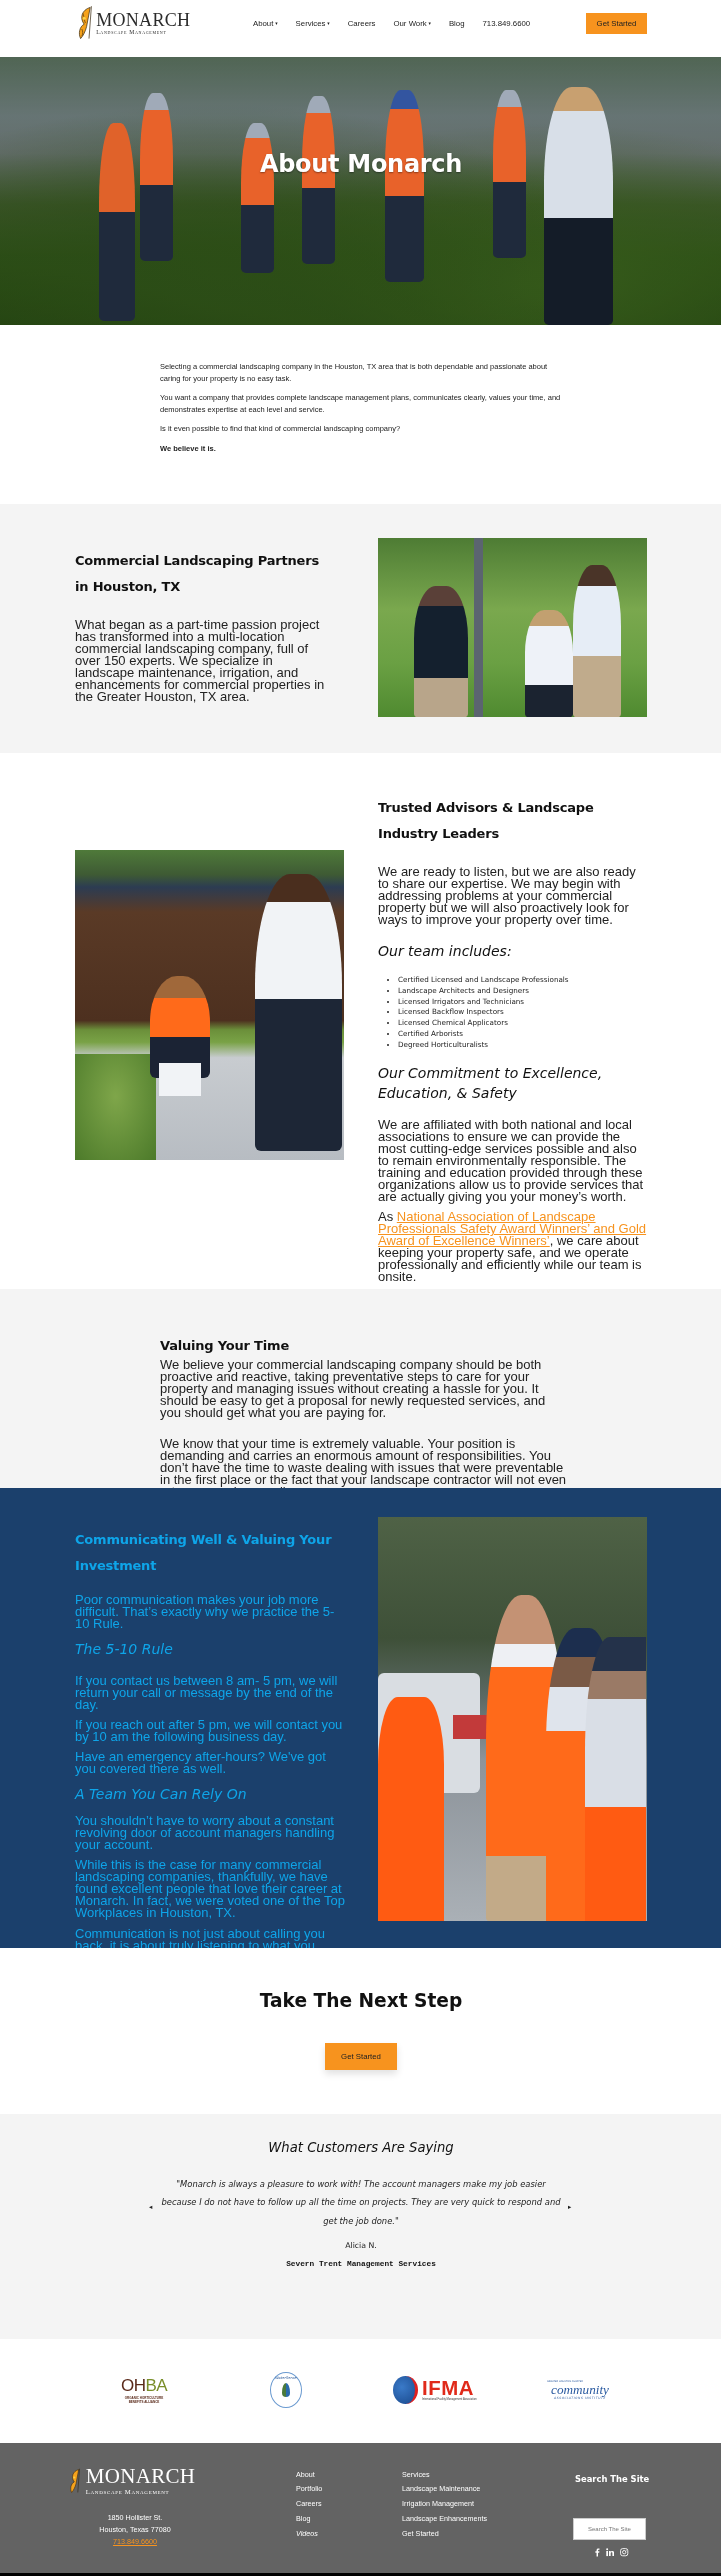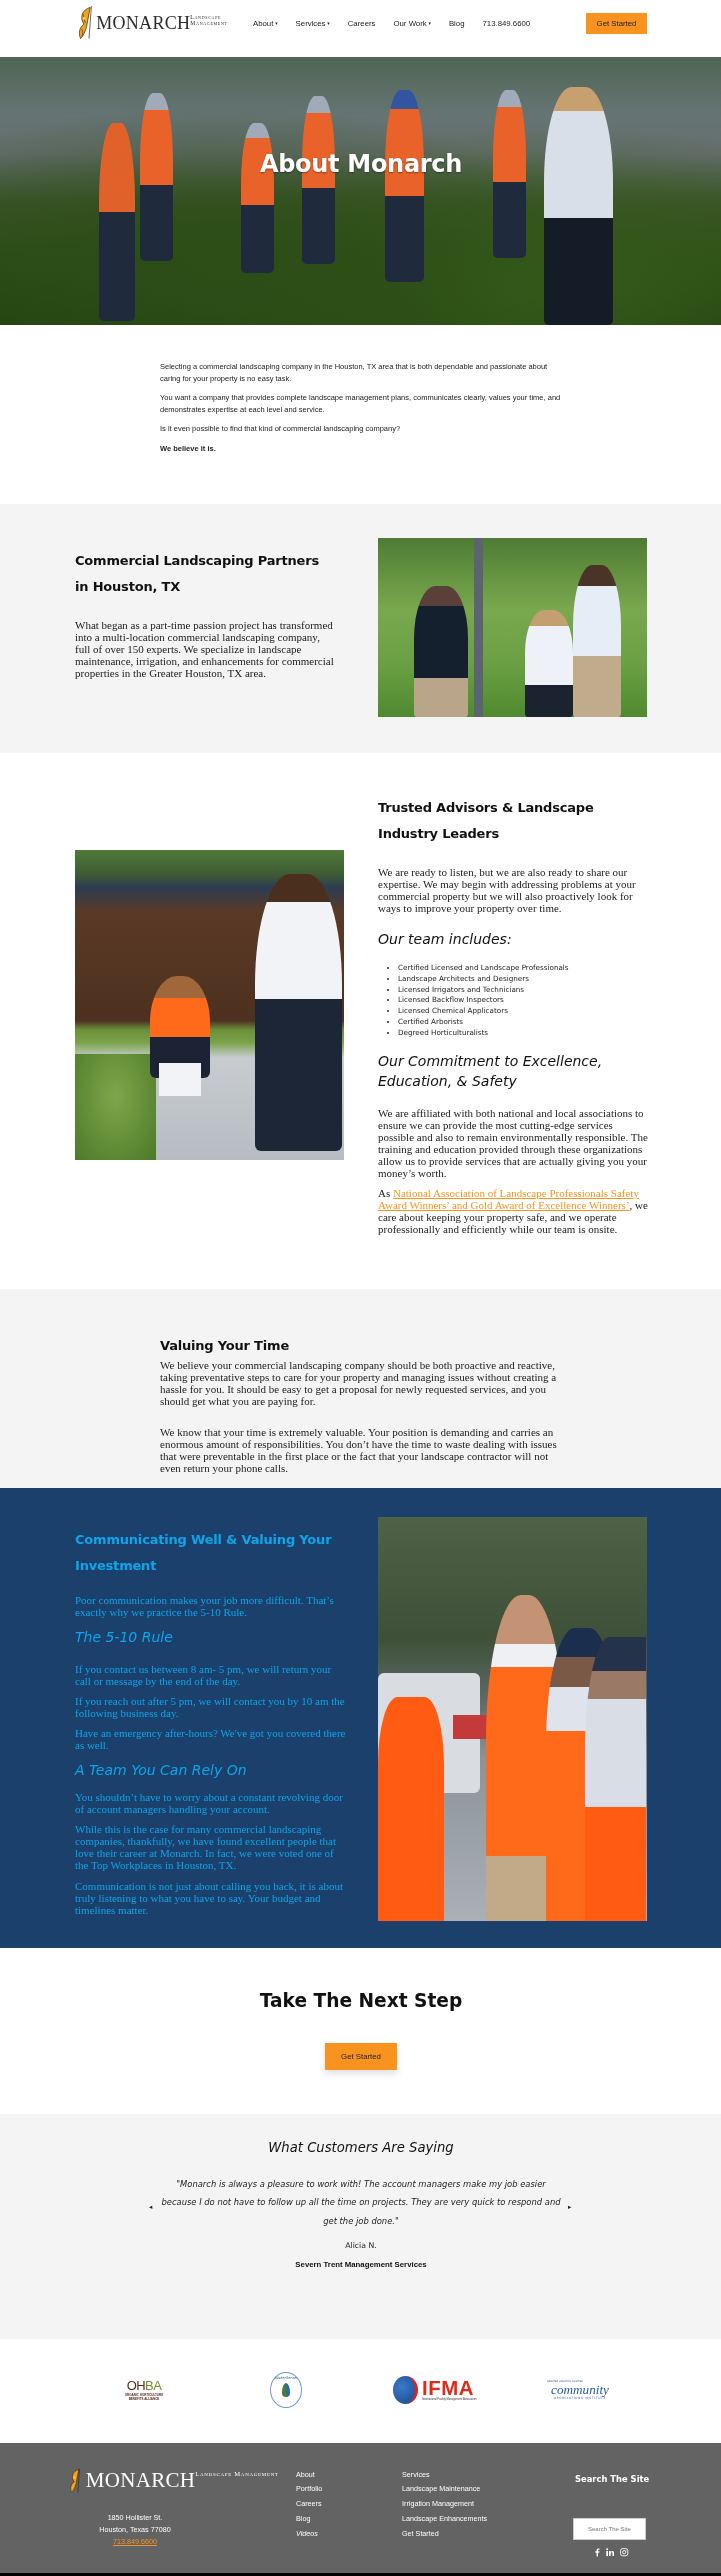--- a/index.html
+++ b/index.html
@@ -4,21 +4,21 @@
 <style>
   * { box-sizing: border-box; margin: 0; padding: 0; }
   html, body { width: 722px; background: #ffffff; }
   body { font-family: "DejaVu Sans", "Liberation Sans", sans-serif; color: #1a1a1a; }
   a { color: inherit; text-decoration: none; }
 
   
   .header { height: 57px; position: relative; background: #fff; }
   .logo { position: absolute; left: 77px; top: 6px; width: 111px; height: 34px; display: flex; align-items: center; }
   .logo svg { flex: 0 0 auto; }
-  .logo-text { margin-left: 1.2px; display: flex; flex-direction: row; line-height: 1; }
+  .logo-text { margin-left: 1.2px; display: flex; flex-direction: column; line-height: 1; }
   .logo-main { font-family: "Liberation Serif", serif; font-size: 18px; letter-spacing: 0.3px; color: #2b2b2b; }
   .logo-sub { font-family: "Liberation Serif", serif; font-size: 5.7px; letter-spacing: 0.7px; color: #2b2b2b; margin-top: 1.2px; font-variant: small-caps; }
   .nav { position: absolute; top: 13.2px; left: 253px; display: flex; align-items: center; height: 20.4px; }
   .nav-item { font-family: "Liberation Sans", sans-serif; font-size: 7.8px; color: #222; margin-right: 18px; display: flex; align-items: center; white-space: nowrap; }
   .nav-item .caret { font-size: 4.8px; margin-left: 1.8px; }
   .nav-cta { position: absolute; top: 13.2px; left: 586px; width: 61px; height: 21px; background: #f7931e; color: #222; font-family: "Liberation Sans", sans-serif; font-size: 7.8px; display: flex; align-items: center; justify-content: center; }
 
   
   .hero { height: 268px; position: relative; overflow: hidden;
     background:
@@ -33,40 +33,40 @@
   
   .intro { padding: 36px 0 42px 160px; width: 601px; }
   .intro p { width: 403px; font-size: 7.5px; line-height: 12px; color: #222; margin-bottom: 7.2px; font-family: "Liberation Sans", sans-serif; }
   .intro p.bold { font-weight: bold; }
 
   
   .sec-gray { background: #f4f4f4; }
   .split { position: relative; }
   .h2 { font-family: "DejaVu Sans", sans-serif; font-weight: bold; font-size: 13px; line-height: 26.5px; color: #111; letter-spacing: -0.2px; }
   .h3i { font-family: "DejaVu Sans", sans-serif; font-style: italic; font-size: 14px; line-height: 20.4px; color: #111; font-weight: normal; }
-  .body-p { font-family: Liberation Serif, serif; font-size: 11px; line-height: 12px; color: #222; margin-bottom: 8.4px; }
+  .body-p { font-family: Liberation Sans, sans-serif; font-size: 13px; line-height: 12px; color: #222; margin-bottom: 8.4px; }
   .body-p.bold { font-weight: bold; }
   .photo { position: absolute; overflow: hidden; }
 
   ul.team { list-style: disc; padding-left: 20px; margin: 13.2px 0 12px; }
   ul.team li { font-family: "DejaVu Sans", sans-serif; font-size: 7.2px; line-height: 10.8px; color: #222; }
   .link-orange { color: #f7931e; text-decoration: underline; }
 
   .sec-blue { background: #1b406c; color: #fff; }
   .sec-blue .h2, .sec-blue .h3i, .sec-blue .body-p { color: #0ea5e9; }
 
   .cta { height: 166px; text-align: center; position: relative; background: #fff; }
   .cta h2 { position: absolute; left: 0; right: 0; top: 42px; font-family: "DejaVu Sans", sans-serif; font-weight: bold; font-size: 18.6px; color: #111; }
   .cta .btn { position: absolute; left: 325px; top: 95px; width: 72px; height: 27px; background: #f7931e; color: #222; font-family: "Liberation Sans", sans-serif; font-size: 7.8px; display: flex; align-items: center; justify-content: center; box-shadow: 0 3.6px 7.2px rgba(0,0,0,0.12); }
 
   .testi { height: 225px; background: #f4f4f4; position: relative; text-align: center; }
   .testi h3 { position: absolute; top: 26.5px; left: 0; right: 0; font-family: "DejaVu Sans", sans-serif; font-style: italic; font-weight: normal; font-size: 13.2px; color: #111; }
   .testi .quote { position: absolute; top: 61px; left: 158px; width: 406px; font-family: "DejaVu Sans", sans-serif; font-style: italic; font-size: 8.4px; line-height: 18.6px; color: #222; }
   .testi .author { position: absolute; top: 127px; left: 0; right: 0; font-family: "DejaVu Sans", sans-serif; font-size: 7.8px; color: #222; }
-  .testi .company { position: absolute; top: 146px; left: 0; right: 0; font-family: Liberation Sans, sans-serif; font-size: 7.8px; font-weight: bold; color: #111; }
+  .testi .company { position: absolute; top: 146px; left: 0; right: 0; font-family: Liberation Mono, monospace; font-size: 7.8px; font-weight: bold; color: #111; }
   .testi .arrow { position: absolute; top: 89px; font-size: 6.6px; color: #222; cursor: pointer; }
 
   .logos { height: 104px; background: #fff; position: relative; }
   .logo-item { position: absolute; top: 33px; display: flex; align-items: center; justify-content: center; }
 
   .footer { height: 130px; background: #636363; position: relative; color: #fff; }
   .f-logo { position: absolute; left: 69px; top: 18px; display: flex; align-items: center; }
   .f-logo .logo-main, .f-logo .logo-sub { color: #fff; }
   .f-addr { position: absolute; left: 84px; top: 69px; width: 102px; text-align: center; font-family: "Liberation Sans", sans-serif; font-size: 7.2px; line-height: 12px; color: #fff; }
   .f-addr .phone { color: #f7931e; text-decoration: underline; }
@@ -219,21 +219,21 @@
   <h3>What Customers Are Saying</h3>
   <span class="arrow" style="left:149px;">◂</span>
   <p class="quote">"Monarch is always a pleasure to work with! The account managers make my job easier because I do not have to follow up all the time on projects. They are very quick to respond and get the job done."</p>
   <span class="arrow" style="left:568px;">▸</span>
   <div class="author">Alicia N.</div>
   <div class="company">Severn Trent Management Services</div>
 </section>
 
 <section class="logos">
   <div class="logo-item" style="left:117px;width:54px;height:36px;flex-direction:column;">
-    <span style="font-family:'Liberation Sans',sans-serif;font-size:13px;letter-spacing:-0.6px;"><span style="color:#5a2a1a;">OH</span><span style="color:#7a8e2a;">BA</span></span>
+    <span style="font-family:'Liberation Sans',sans-serif;font-size:17px;letter-spacing:-0.6px;"><span style="color:#5a2a1a;">OH</span><span style="color:#7a8e2a;">BA</span></span>
     <span style="font-family:'Liberation Sans',sans-serif;font-size:3px;font-weight:bold;color:#5a2a1a;text-transform:uppercase;text-align:center;width:54px;">Organic Horticulture Benefits Alliance</span>
   </div>
   <div class="logo-item" style="left:269px;width:34px;height:37px;">
     <div style="width:32px;height:36px;border:0.9px solid #6a9ad0;border-radius:50%;display:flex;align-items:center;justify-content:center;position:relative;">
       <div style="width:8.4px;height:14.4px;background:linear-gradient(90deg,#4a7a3a 50%,#2a6aaa 50%);border-radius:50% 50% 50% 50% / 70% 70% 30% 30%;"></div>
       <span style="position:absolute;top:2.4px;font-size:3.6px;color:#2a5a9a;font-style:italic;">WaterSense</span>
     </div>
   </div>
   <div class="logo-item" style="left:381px;width:108px;height:36px;">
     <div style="width:25px;height:28px;border-radius:50%;background:radial-gradient(circle at 40% 40%, #3a7ac8, #1a4a8e);border-right:3.6px solid #e02020;"></div>

